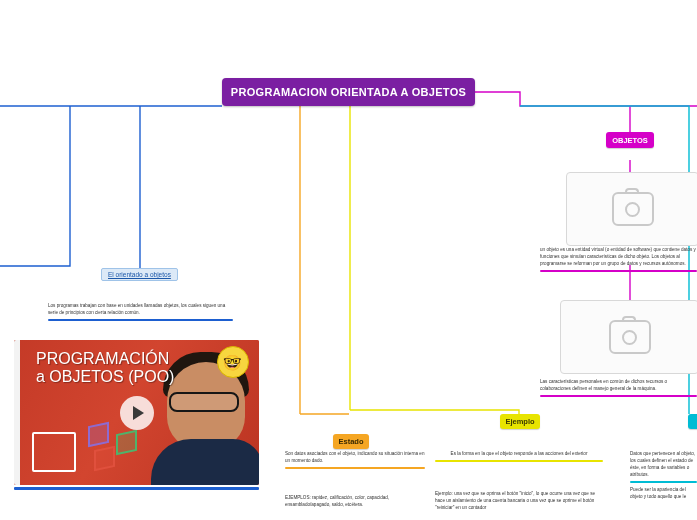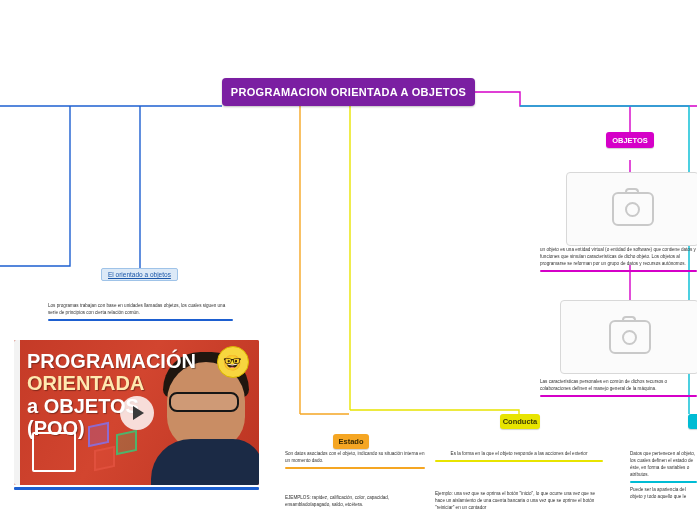--- a/index.html
+++ b/index.html
@@ -164,26 +164,26 @@
     width: 6px;
     background: #f3f3f3;
   }
   .video-bg {
     position: absolute;
     inset: 0;
     background: linear-gradient(120deg,#c43a27 0%,#d2452f 45%,#bb3422 100%);
   }
   .video-title {
     position: absolute;
-    left: 13px;
+    left: 22px;
     top: 10px;
     width: 150px;
     color: #ffffff;
-    font-size: 20px;
-    font-weight: bold;
+    font-size: 16px;
+    font-weight: normal;
     line-height: 1.12;
     text-shadow: 1px 1px 1px rgba(0,0,0,0.35);
   }
   .video-title .l2 { color: #ffe9b0; }
   .video-cubes {
     position: absolute;
     left: 16px;
     top: 78px;
     width: 140px;
     height: 60px;
@@ -353,21 +353,20 @@
     <div class="left-strip"></div>
     <div class="person-hair"></div>
     <div class="person-head"></div>
     <div class="person-body"></div>
     <div class="person-glasses"></div>
     <div class="emoji-badge">
       <span>🤓</span>
     </div>
     <div class="video-title">
       <div>PROGRAMACIÓN</div>
-      <div class="l2">ORIENTADA</div>
       <div>a OBJETOS (POO)</div>
     </div>
     <div class="video-cubes">
       <div class="cube big"></div>
       <div class="cube c1"></div>
       <div class="cube c2"></div>
       <div class="cube c3"></div>
     </div>
     <div class="play-btn">
       <div class="tri"></div>
@@ -381,21 +380,21 @@
 
   <div class="textblock" style="left:285px; top:450px; width:140px;">
     <div>Son datos asociados con el objeto, indicando su situación interna en un momento dado.</div>
     <div class="rule orange"></div>
   </div>
   <div class="textblock" style="left:285px; top:494px; width:140px;">
     <div>EJEMPLOS: rapidez, calificación, color, capacidad, ensamblado/apagado, saldo, etcétera.</div>
   </div>
 
   <div class="chip yellow" style="left:500px; top:414px; width:40px; height:15px;">
-    <span>Conducta</span>
+    <span>Ejemplo</span>
   </div>
 
   <div class="textblock" style="left:435px; top:450px; width:168px;">
     <div style="text-align:center;">Es la forma en la que el objeto responde a las acciones del exterior</div>
     <div class="rule yellow"></div>
   </div>
   <div class="textblock" style="left:435px; top:490px; width:168px;">
     <div>Ejemplo: una vez que se oprima el botón "inicio", lo que ocurre una vez que se hace un aislamiento de una cuenta bancaria o una vez que se oprime el botón "reiniciar" en un contador</div>
   </div>
 

